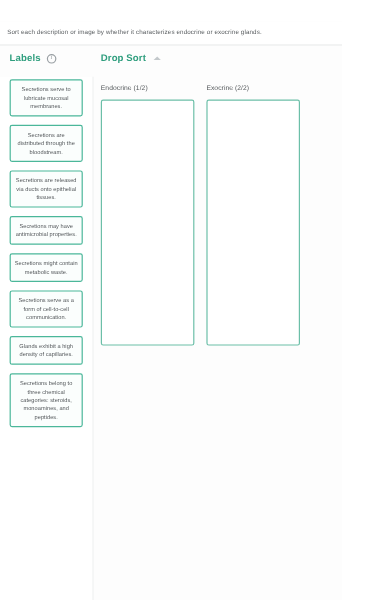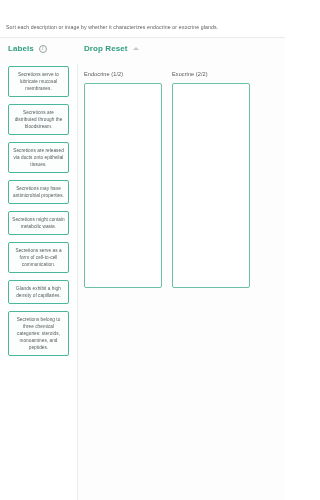--- a/index.html
+++ b/index.html
@@ -213,21 +213,21 @@
   </div>
 
   <div class="headers-row">
 
     <div class="labels-head">
       <span class="head-title">Labels</span>
       <span class="info-icon">i</span>
     </div>
 
     <div class="dropzones-head">
-      <span class="head-title">Drop Reset</span>
+      <span class="head-title">Drop Sort</span>
       <span class="chevron-up-icon"></span>
     </div>
 
     <div class="reset-all-button">Reset All</div>
   </div>
 
   <div class="column-divider"></div>
   <div class="bottom-rule"></div>
 
   <div class="labels-column">

